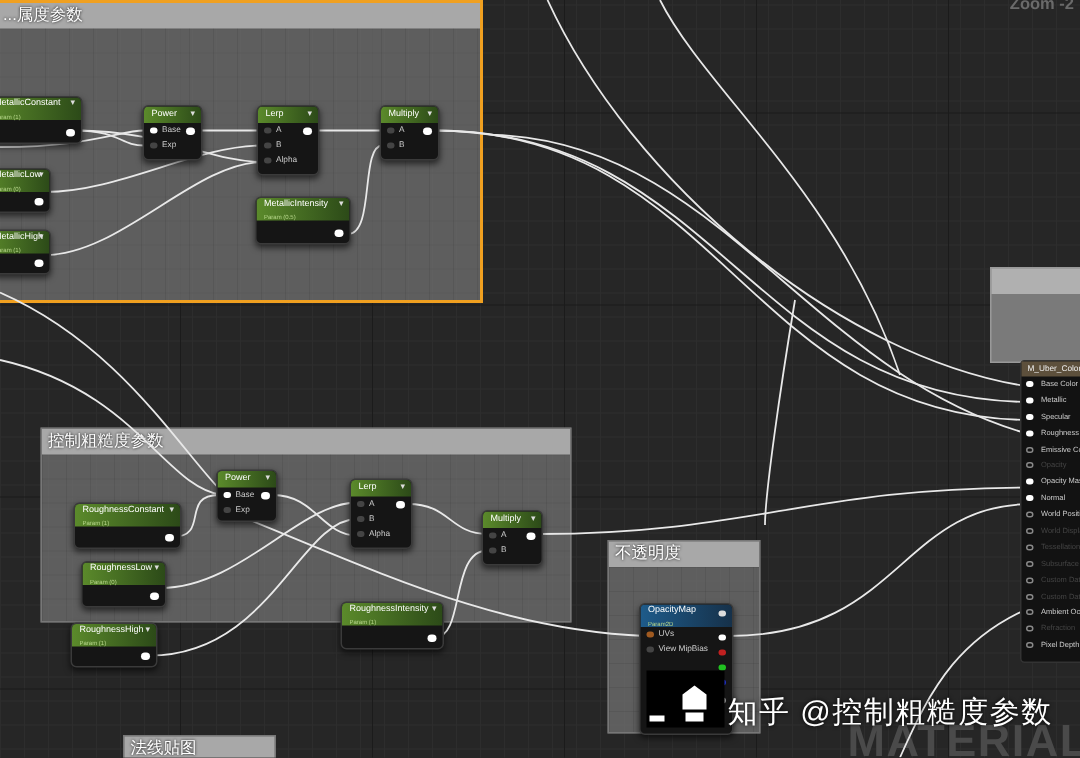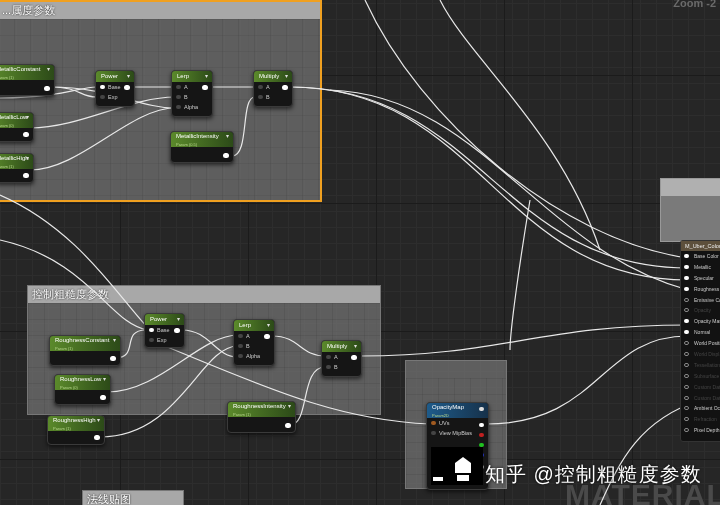--- a/index.html
+++ b/index.html
@@ -86,20 +86,21 @@
   <div class="comment-title">...属度参数</div>
   <div class="comment-inner"></div>
 </div>
 
 <div class="comment" style="left:27px;top:285px;width:354px;height:130px;">
   <div class="comment-title">控制粗糙度参数</div>
   <div class="comment-inner"></div>
 </div>
 
 <div class="comment" style="left:405px;top:360px;width:102px;height:129px;">
+  <div class="comment-title">不透明度</div>
   <div class="comment-inner"></div>
 </div>
 
 <div class="comment" style="left:82px;top:490px;width:102px;height:30px;">
   <div class="comment-title">法线贴图</div>
 </div>
 
 <svg class="wires" width="720" height="505">
   <g fill="none" stroke="#e8e8e8" stroke-width="1.2">
 

